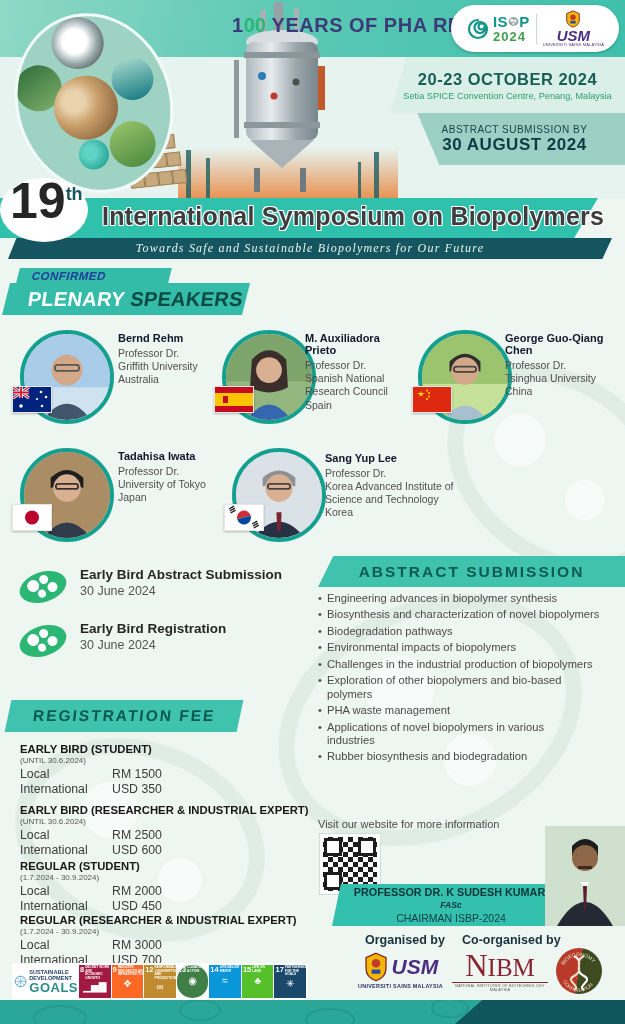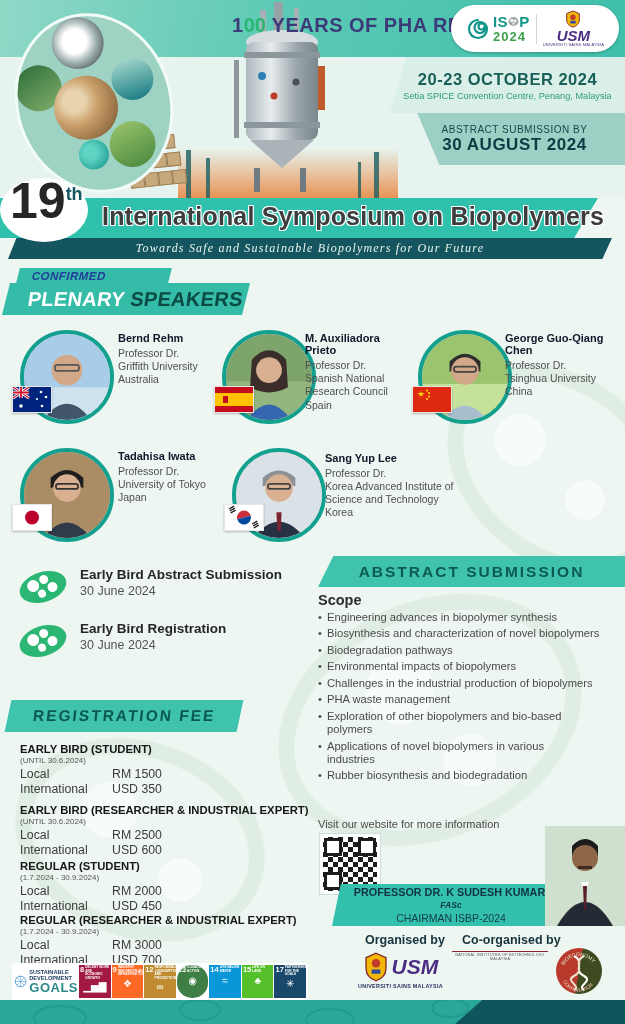--- a/index.html
+++ b/index.html
@@ -435,29 +435,28 @@
 </svg>
 <div class="abs eb-item" style="left:80px;top:621px;z-index:5;">
   <div class="lbl">Early Bird Registration</div>
   <div class="dt">30 June 2024</div>
 </div>
 
 <div class="abs as-band">
   <span class="as-txt">ABSTRACT SUBMISSION</span>
 </div>
 <div class="abs scope">
-  <div class="scope-h">Scope</div>
   <ul>
     <li>Engineering advances in biopolymer synthesis</li>
     <li>Biosynthesis and characterization of novel biopolymers</li>
     <li>Biodegradation pathways</li>
     <li>Environmental impacts of biopolymers</li>
     <li>Challenges in the industrial production of biopolymers</li>
+    <li style="width:250px;">Exploration of other biopolymers and bio-based polymers</li>
     <li>PHA waste management</li>
-    <li style="width:250px;">Exploration of other biopolymers and bio-based polymers</li>
     <li style="width:240px;">Applications of novel biopolymers in various industries</li>
     <li>Rubber biosynthesis and biodegradation</li>
   </ul>
 </div>
 <div class="abs web-note">Visit our website for more information</div>
 <div class="abs qr">
   <div class="f tl"></div>
   <div class="f tr"></div>
   <div class="f bl"></div>
 </div>
@@ -602,20 +601,21 @@
       <path d="M10 1 L18 4.5 V13 C18 18 14.5 21.5 10 23 C5.5 21.5 2 18 2 13 V4.5 Z" fill="#f2b705" stroke="#7a1f2b" stroke-width="1"></path>
       <circle cx="10" cy="9" r="3.4" fill="#c0392b"></circle>
         <rect x="6.5" y="14" width="7" height="3.4" fill="#2e4a9e"></rect>
     </svg>
     <span class="abbr">USM</span>
   </div>
   <span class="cap">UNIVERSITI SAINS MALAYSIA</span>
 </div>
 
 <div class="abs nibm">
+  <div class="word"><span class="big">N</span><span>IBM</span></div>
   <div class="cap">NATIONAL INSTITUTES OF BIOTECHNOLOGY MALAYSIA</div>
 </div>
 
 <div class="bio-circ">
   <svg width="46" height="46" viewBox="0 0 46 46">
     <path d="M18 8 C30 14 16 22 28 28 C38 33 20 38 28 42" fill="none" stroke="#fff" stroke-width="2"></path>
     <path d="M28 8 C16 14 30 22 18 28 C8 33 26 38 18 42" fill="none" stroke="#e8e0c8" stroke-width="2"></path>
     <defs>
       <path id="arcT" d="M6 25 A17 17 0 0 1 40 25"></path>
       <path id="arcB" d="M6 27 A17 17 0 0 0 40 27"></path>

